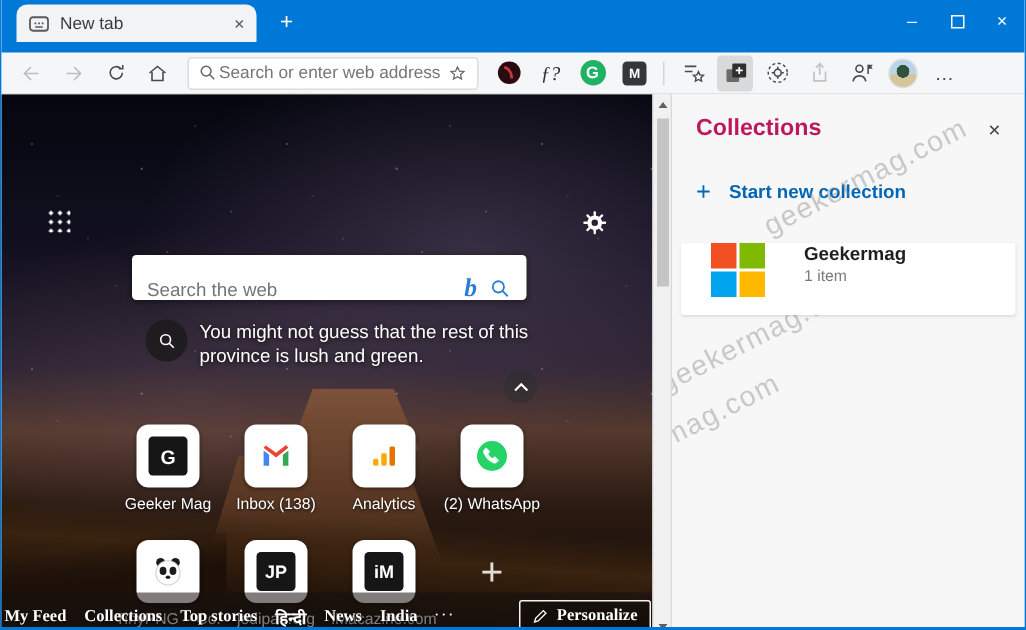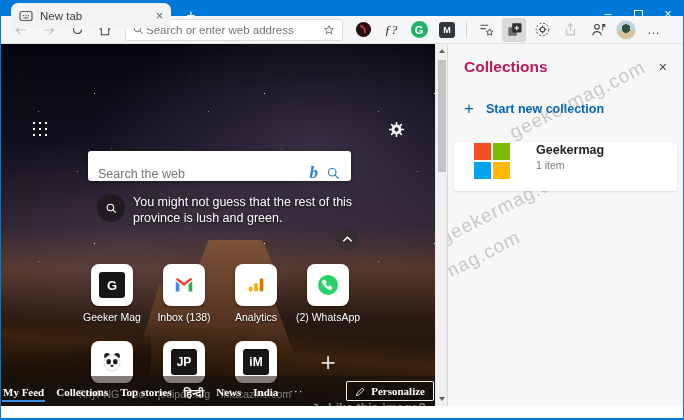--- a/index.html
+++ b/index.html
@@ -3,37 +3,37 @@
 <meta charset="utf-8">
 <style>
   * { box-sizing: border-box; margin: 0; padding: 0; }
   html,body { margin:0; background:#fff; }
   body { font-family: "Liberation Sans", sans-serif; }
 
   .window { position:relative; width:684px; height:420px; overflow:hidden;
     border-left:1px solid #0078d7; border-right:1px solid #0078d7; border-bottom:2px solid #0078d7; }
 
   
-  .titlebar { position:relative; height:16px; background:#0078d7; }
+  .titlebar { position:relative; height:35px; background:#0078d7; }
   .tab { position:absolute; left:10px; top:3px; width:160px; height:25px; background:#f2f3f4;
     border-radius:7px 7px 0 0; display:flex; align-items:center; gap:7px; padding:0 8px; }
   .tab-title { flex:1; font-size:11.5px; color:#3b3b3b; white-space:nowrap; overflow:hidden; }
   .tab-close { font-size:12px; color:#5a5a5a; line-height:1; cursor:default; }
   .newtab-plus { position:absolute; left:180px; top:4px; color:#fff; font-size:15px; width:20px; height:20px;
     display:flex; align-items:center; justify-content:center; }
   .win-controls { position:absolute; right:0; top:0; height:28px; display:flex; }
   .win-btn { width:30px; height:28px; display:flex; align-items:center; justify-content:center;
     color:#fff; font-size:12px; }
   .maxi-box { width:9px; height:9px; border:1px solid #fff; }
 
   
   .toolbar { height:28px; background:#f5f6f7; border-bottom:1px solid #e2e2e2;
     display:flex; align-items:center; padding:0 8px; gap:4px; }
   .tb-icon { width:24px; height:24px; display:flex; align-items:center; justify-content:center; flex:none; }
-  .addressbar { width:218px; height:22px; background:#fff; border:1px solid #dcdcdc; border-radius:3px;
+  .addressbar { width:194px; height:22px; background:#fff; border:1px solid #dcdcdc; border-radius:3px;
     display:flex; align-items:center; padding:0 6px; gap:1px; margin:0 4px; flex:none;justify-content:space-between; }
   .addressbar input { border:none; outline:none; flex:1; font-size:11.5px; color:#444; background:transparent;
     font-family:"Liberation Sans",sans-serif; min-width:0; }
   .ext-f { font-family:"Liberation Serif",serif; font-style:italic; font-size:13px; color:#2d2d2d; }
   .ext-g { width:17px; height:17px; border-radius:50%; background:#1fb264; color:#fff; font-weight:bold;
     font-size:11px; display:flex; align-items:center; justify-content:center; }
   .ext-m { width:16px; height:16px; border-radius:3px; background:#33373c; color:#fff; font-weight:bold;
     font-size:9px; display:flex; align-items:center; justify-content:center; }
   .ext-dark { width:17px; height:17px; }
   .tb-sep { width:1px; height:16px; background:#d6d6d6; margin:0 3px; flex:none; }

